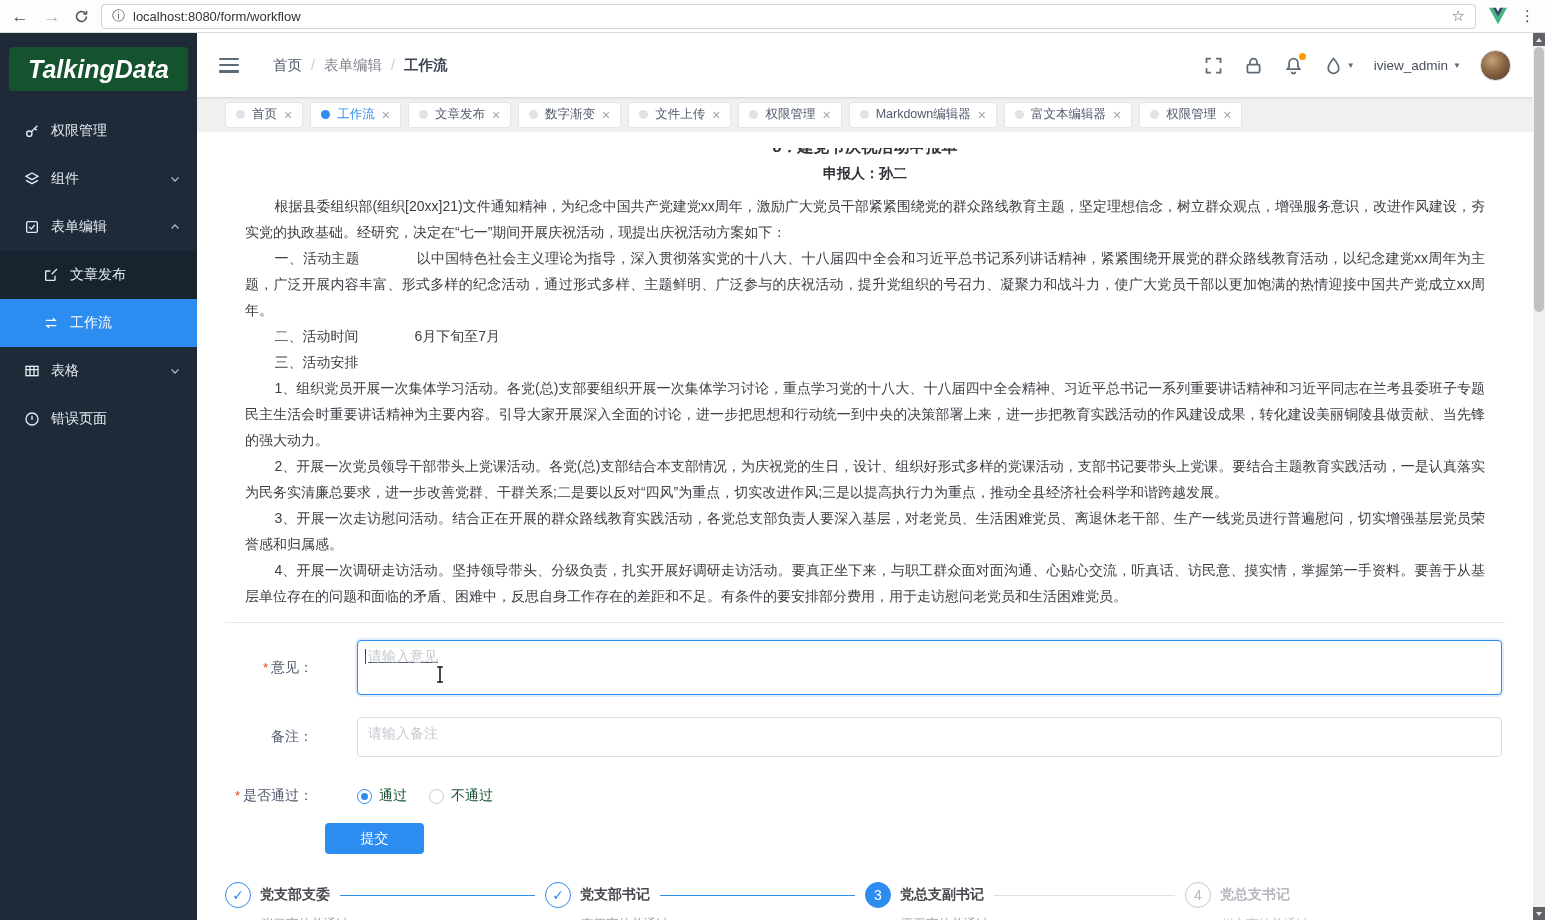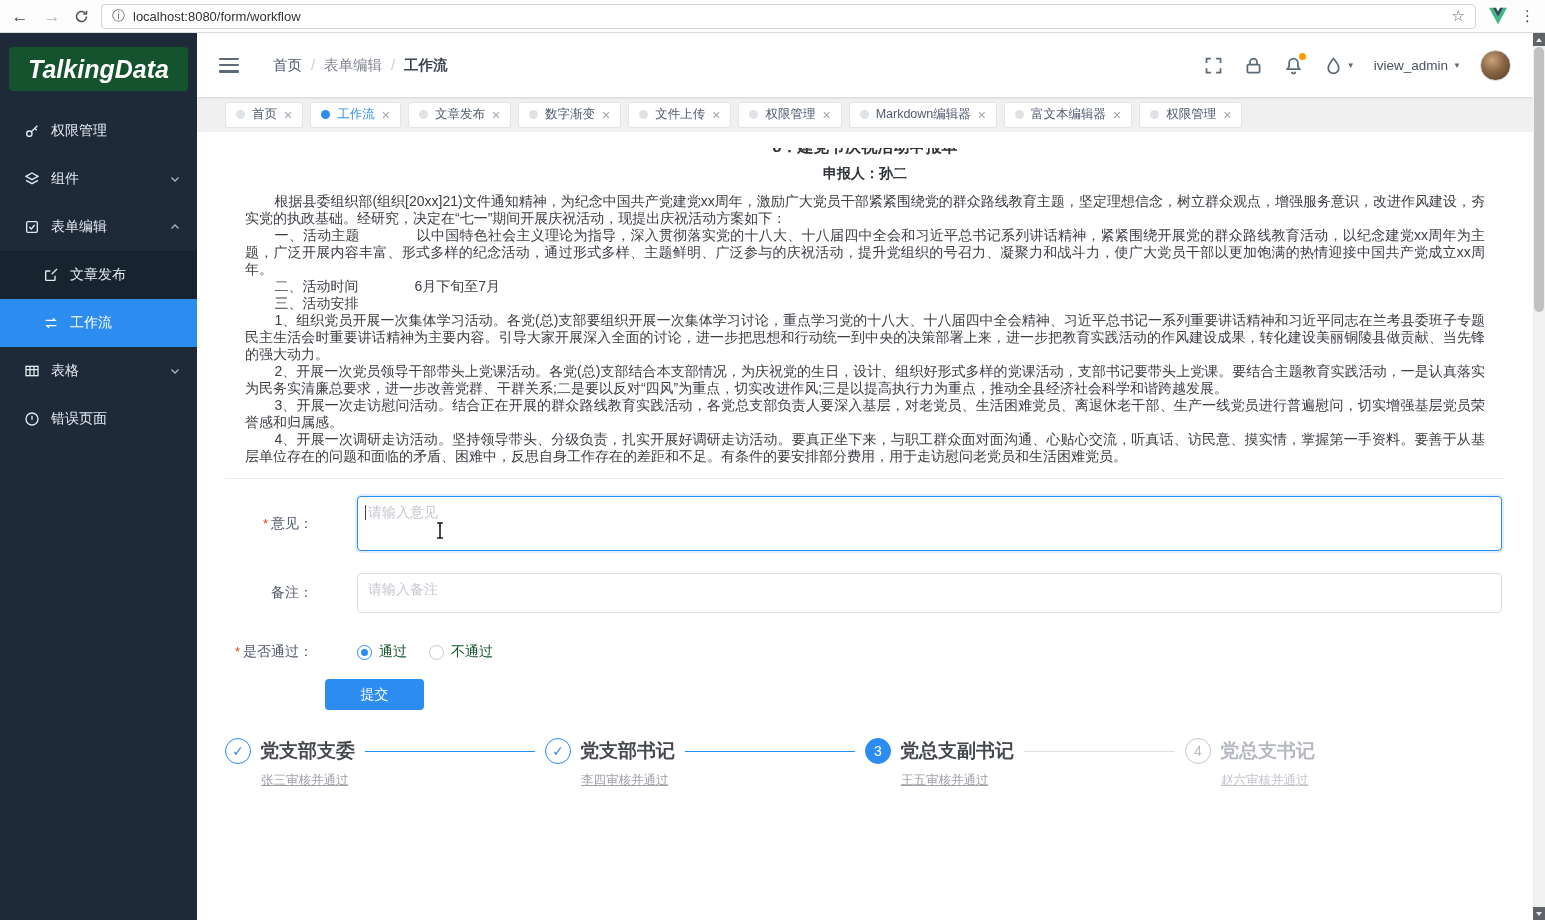--- a/index.html
+++ b/index.html
@@ -60,31 +60,31 @@
   .tab.active { color:#2d8cf0; }
   .tab.active .dot { background:#2d8cf0; }
   .tab .x { color:#9ea3ab; font-size:14px; line-height:1; cursor:pointer; }
 
   
   .content { position:absolute; left:197px; top:148px; width:1336px; height:788px; background:#fff;
     overflow:hidden; padding:0 28px; }
   .doc-title { margin-top:-11px; text-align:center; font-size:16px; font-weight:bold; color:#2f3236; }
   .doc-applicant { margin-top:7px; text-align:center; font-size:14px; font-weight:bold; color:#2f3236; }
   .doc { margin:10px 20px 0 20px; }
-  .doc p { font-size:14px; line-height:17px; color:#3b3e43; text-align:justify; text-indent:2.1em; }
+  .doc p { font-size:14px; line-height:26px; color:#3b3e43; text-align:justify; text-indent:2.1em; }
   .divider { border-top:1px solid #e8eaec; margin:13px 0 17px 0; }
 
   .frow { display:flex; align-items:center;gap:32px; }
   .flabel { width:100px; flex-shrink:0; text-align:right; padding-right:12px; font-size:14px; color:#515a6e; }
   .star { color:#ed4014; margin-right:3px; font-size:13px; }
   .ta-wrap { flex:1; position:relative; margin-right:3px; }
   textarea { width:100%; resize:none; outline:none; border:1px solid #dcdee2; border-radius:4px;
     padding:7px 10px; font-size:14px; color:#515a6e; font-family:inherit; display:block; }
   textarea::placeholder { color:#c5c8ce; }
-  textarea.focused { border-color:#2d8cf0; box-shadow:0 0 0 2px rgba(45,140,240,.15); }
+  textarea.focused { border-color:#2d8cf0; box-shadow:0 0 0 2px rgba(45,140,240,.15);text-decoration:underline; }
   .ta-opinion { height:55px; }
   .ta-remark { height:40px; }
   .text-caret { position:absolute; left:8px; top:9px; width:1px; height:15px; background:#444; }
   .ibeam { position:absolute; left:78px; top:26px; width:10px; height:17px; color:#111; }
   .mb26 { margin-bottom:22px; }
   .mb30 { margin-bottom:30px;justify-content:flex-end; }
   .mb18 { margin-bottom:18px; }
 
   .radio-group { display:flex; align-items:center; gap:22px; }
   .radio { display:inline-flex; align-items:center; gap:7px; font-size:14px; color:#14532d; cursor:pointer; }
@@ -96,21 +96,21 @@
     border-radius:4px; font-size:14px; cursor:pointer; font-family:inherit; }
 
   
   .steps { display:flex; margin-top:28px; padding:0 0 0 0; }
   .step { flex:1; min-width:0; }
   .step-head { display:flex; align-items:center; }
   .step-circle { width:26px; height:26px; border-radius:50%; border:1px solid #2d8cf0; color:#2d8cf0;
     background:#fff; display:flex; align-items:center; justify-content:center; font-size:14px; flex-shrink:0; }
   .step.process .step-circle { background:#2d8cf0; border-color:#2d8cf0; color:#fff; }
   .step.wait .step-circle { border-color:#c5c8ce; color:#b5b8bf; }
-  .step-title { font-size:19px; font-weight:bold; color:#45484d; margin-left:9px; white-space:nowrap; }
+  .step-title { font-size:14px; font-weight:bold; color:#45484d; margin-left:9px; white-space:nowrap; }
   .step.wait .step-title { color:#b5b8bf; }
   .step-line { flex:1; height:1px; background:#2d8cf0; margin:0 10px; }
   .step-line.gray { background:#dcdfe3; }
   .step-desc { margin:8px 0 12px 36px; font-size:12.5px; color:#9ea1a8;text-decoration:underline; }
   .step.wait .step-desc { color:#c2c5cb; }
 
   
   .scrollbar { position:absolute; right:0; top:33px; width:12px; height:887px; background:#f1f1f1; z-index:40; }
   .sb-btn { position:absolute; left:0; width:12px; height:13px; background:#5f6368; display:flex;
     align-items:center; justify-content:center; cursor:pointer; }

